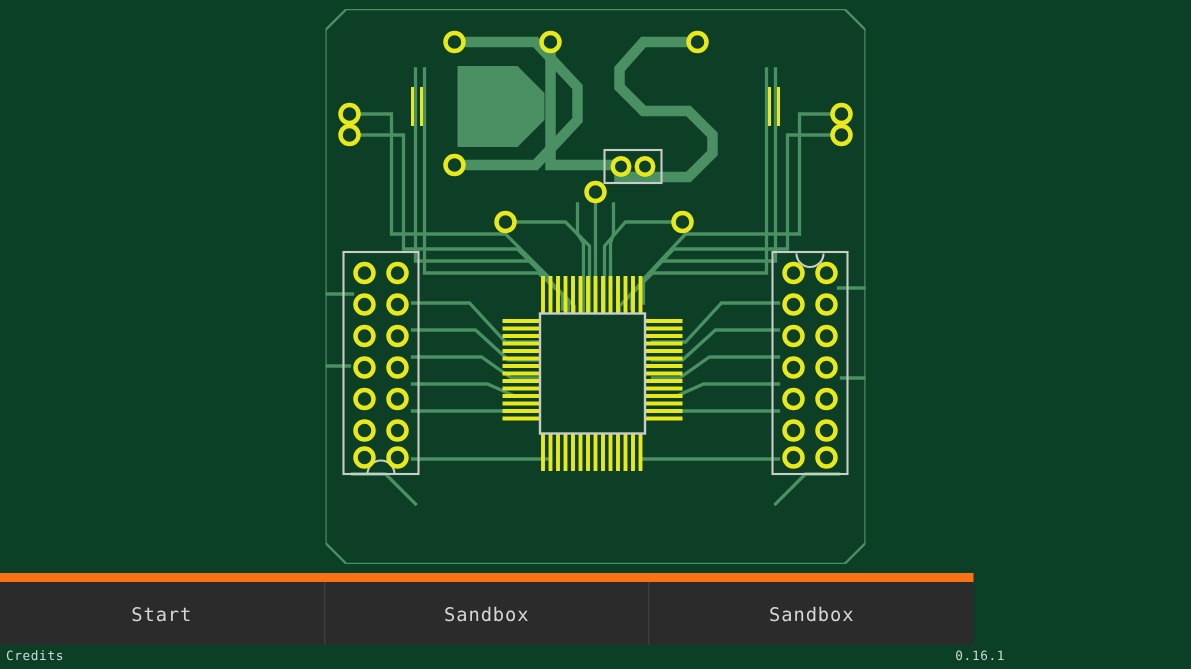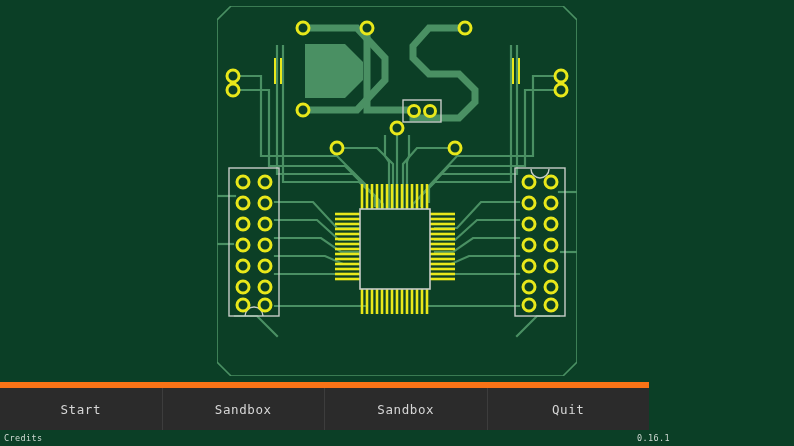--- a/index.html
+++ b/index.html
@@ -291,21 +291,20 @@
         <rect x="143" y="203" width="70" height="80" fill="#0c3f26" stroke="#c8cdc8" stroke-width="1.6"></rect>
       </g>
 
     </svg>
   </div>
 
   <div id="menubar">
     <div class="menu-btn">Start</div>
     <div class="menu-btn">Sandbox</div>
     <div class="menu-btn">Sandbox</div>
-    <div class="menu-btn">Quit</div>
   </div>
 
   <div id="statusbar">
     <span id="credits-link">Credits</span>
     <span>0.16.1</span>
   </div>
 
 </div>
 
 </body></html>

